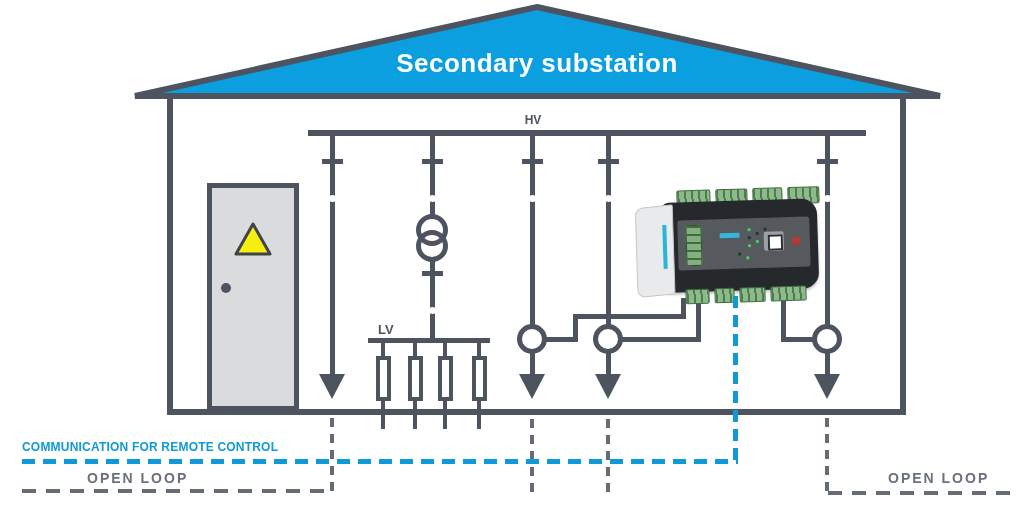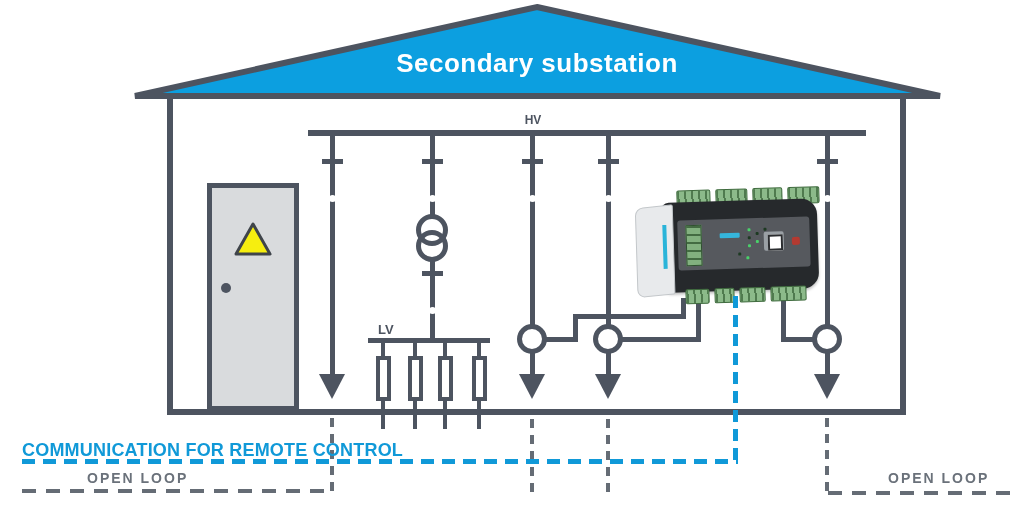--- a/index.html
+++ b/index.html
@@ -20,21 +20,21 @@
   
   .tick{position:absolute;width:21px;height:5px;background:var(--ink);}
   
   .sensor{position:absolute;width:30px;height:30px;border:5px solid var(--ink);border-radius:50%;box-sizing:border-box;background:#ffffff;}
   .tcirc{position:absolute;width:32px;height:32px;border:5px solid var(--ink);border-radius:50%;box-sizing:border-box;background:transparent;}
   
   .arrow{position:absolute;width:0;height:0;border-left:13px solid transparent;border-right:13px solid transparent;border-top:25px solid var(--ink);}
   
   .lbl{position:absolute;color:var(--ink);font-weight:bold;}
   .title{position:absolute;color:#ffffff;font-weight:bold;font-size:26px;letter-spacing:0.5px;text-align:center;}
-  .comm-lbl{position:absolute;color:var(--blue);font-weight:bold;font-size:18px;letter-spacing:0.2px;}
+  .comm-lbl{position:absolute;color:var(--blue);font-weight:bold;font-size:12px;letter-spacing:0.2px;}
   .loop-lbl{position:absolute;color:var(--label-gray);font-weight:bold;font-size:14px;letter-spacing:2px;}
   .cab-lbl{position:absolute;color:var(--ink);font-weight:bold;font-size:13px;letter-spacing:1.5px;}
   .hvlv{font-size:12px;}
   
   .door{position:absolute;left:207px;top:183px;width:92px;height:228px;background:var(--door-fill);border:5px solid var(--ink);box-sizing:border-box;}
   .handle{position:absolute;width:10px;height:10px;border-radius:50%;background:var(--ink);}
   
   .cab{position:absolute;width:15px;height:45px;background:#ffffff;border:4px solid var(--ink);box-sizing:border-box;}
   
   .device{position:absolute;left:636px;top:189px;width:182px;height:114px;transform:rotate(-1.8deg);}

